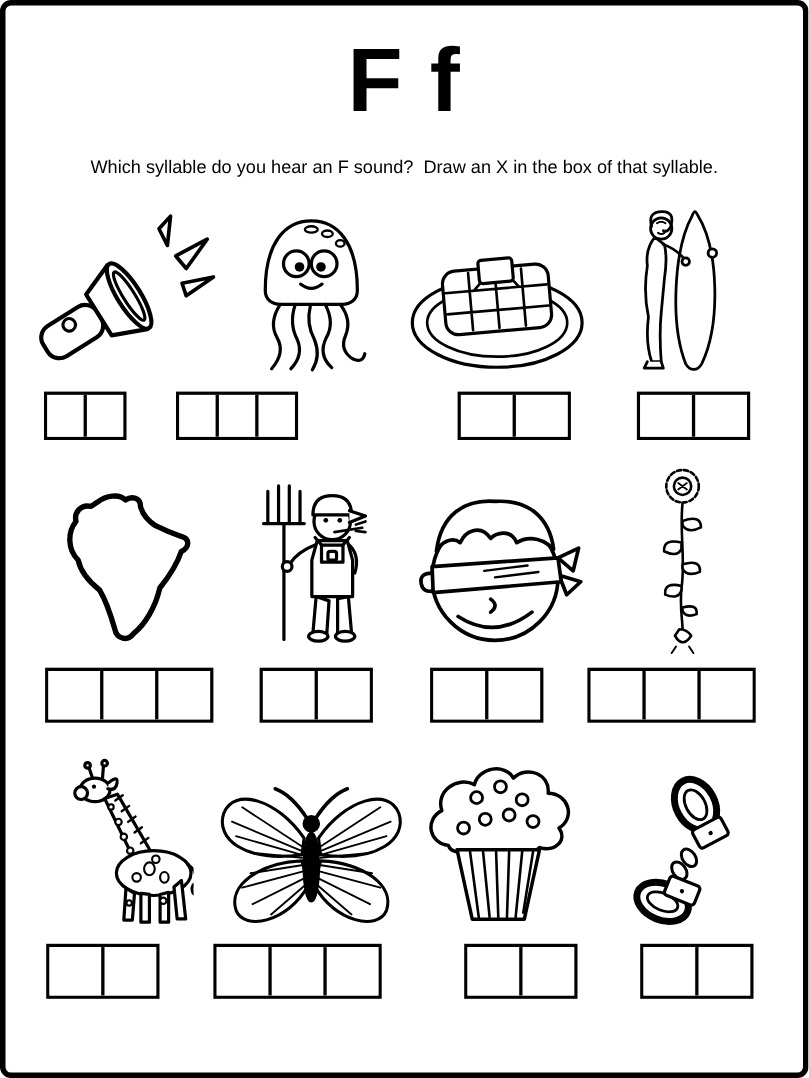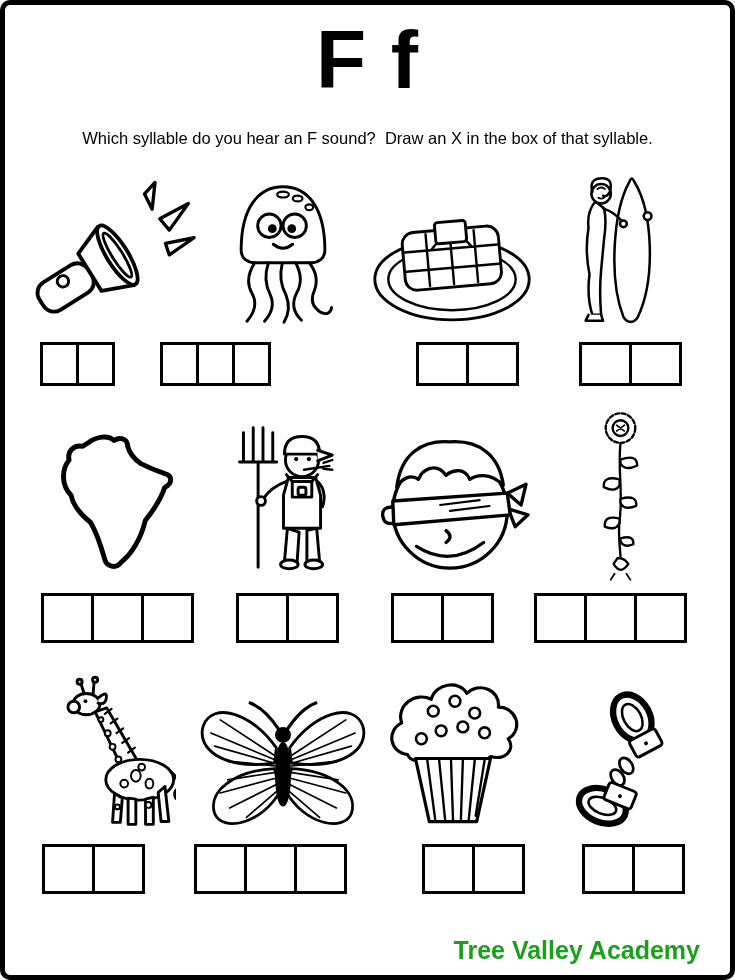--- a/index.html
+++ b/index.html
@@ -2,21 +2,21 @@
 <html><head>
 <meta charset="utf-8">
 <style>
   html,body{margin:0;padding:0;background:#fff;}
   .page{
     width:735px;height:980px;box-sizing:border-box;
     border:5px solid #000;border-radius:10px;background:#fff;
     position:relative;padding:14px 26px 0;
     font-family:"Liberation Sans", sans-serif;color:#000;overflow:hidden;
   }
-  .title{text-align:center;font-size:82px;font-weight:bold;line-height:1;letter-spacing:1px;}
+  .title{margin-top:14px;text-align:center;font-size:82px;font-weight:bold;line-height:1;letter-spacing:1px;}
   .instructions{margin-top:28px;text-align:center;font-size:16.5px;white-space:pre-wrap;}
   .row{display:flex;}
   .row1{margin-top:16px;}
   .row2{margin-top:18px;}
   .row3{margin-top:12px;}
   .item{flex:1 1 0;display:flex;flex-direction:column;align-items:center;min-width:0;}
   .art{display:flex;align-items:flex-end;justify-content:center;}
   .row1 .art{height:164px;}
   .row2 .art{height:182px;}
   .row3 .art{height:184px;}
@@ -341,14 +341,13 @@
           </g>
         </svg>
       </div>
       <div class="boxes" style="--dx:14px">
         <div class="cell"></div>
         <div class="cell"></div>
       </div>
     </div>
   </div>
 
-  <div class="brand">Tree Valley Academy</div>
 </div>
 
 </body></html>

